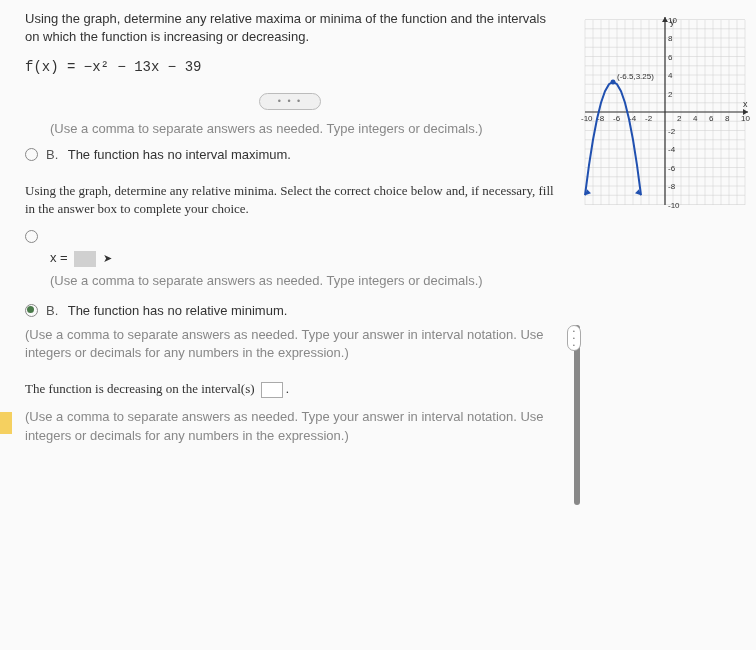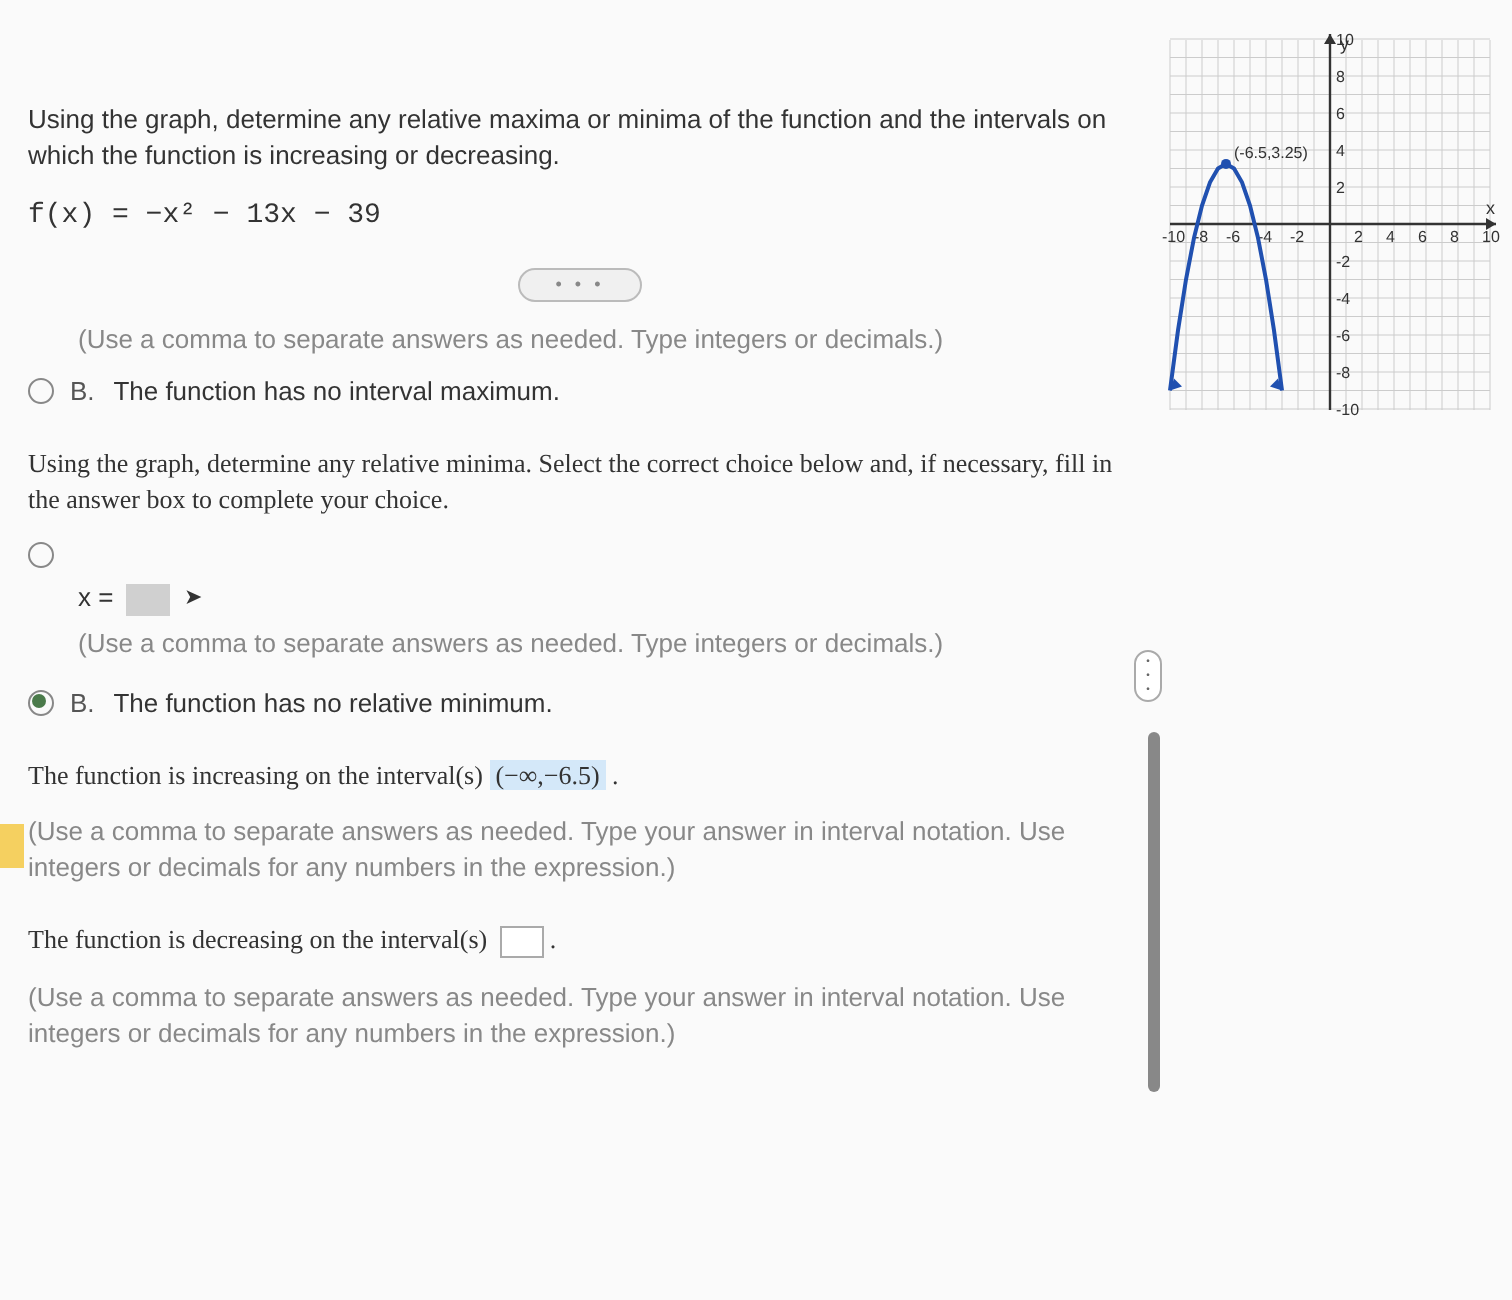--- a/index.html
+++ b/index.html
@@ -9,23 +9,22 @@
       width: 756px;
       height: 650px;
       position: relative;
       color: #333;
       font-size: 13px;
       line-height: 1.4;
     }
     .container { display: flex; height: 100%; }
     .left-panel {
       width: 580px;
-      padding: 10px 14px;
-      position: relative;
-      margin-top: 41px;
+      padding: 10px 25px;
+      position: relative;
     }
     .right-panel {
       width: 176px;
       padding-top: 15px;
       position: relative;
     }
     .prompt { margin-bottom: 10px; }
     .formula {
       margin: 12px 0;
       font-family: Liberation Mono, monospace;
@@ -193,25 +192,20 @@
     </div>
 
     <div class="radio-row">
       <div class="radio checked"></div>
       <div>
         <span class="option-label">B.</span>
         <span>The function has no relative minimum.</span>
       </div>
     </div>
 
-    <div class="section-gap">
-      <span>The function is increasing on the interval(s)</span>
-      <span class="answer-highlight">(−∞,−6.5)</span>
-      <span>.</span>
-    </div>
     <div class="hint" style="margin-left:0; margin-top:4px">(Use a comma to separate answers as needed. Type your answer in interval notation. Use integers or decimals for any numbers in the expression.)</div>
 
     <div class="section-gap">
       <span>The function is decreasing on the interval(s)</span>
       <span class="input-box white"></span>.
     </div>
     <div class="hint" style="margin-left:0; margin-top:4px">(Use a comma to separate answers as needed. Type your answer in interval notation. Use integers or decimals for any numbers in the expression.)</div>
 
     <div class="scrollbar">
       <div class="scrollbar-thumb"></div>

